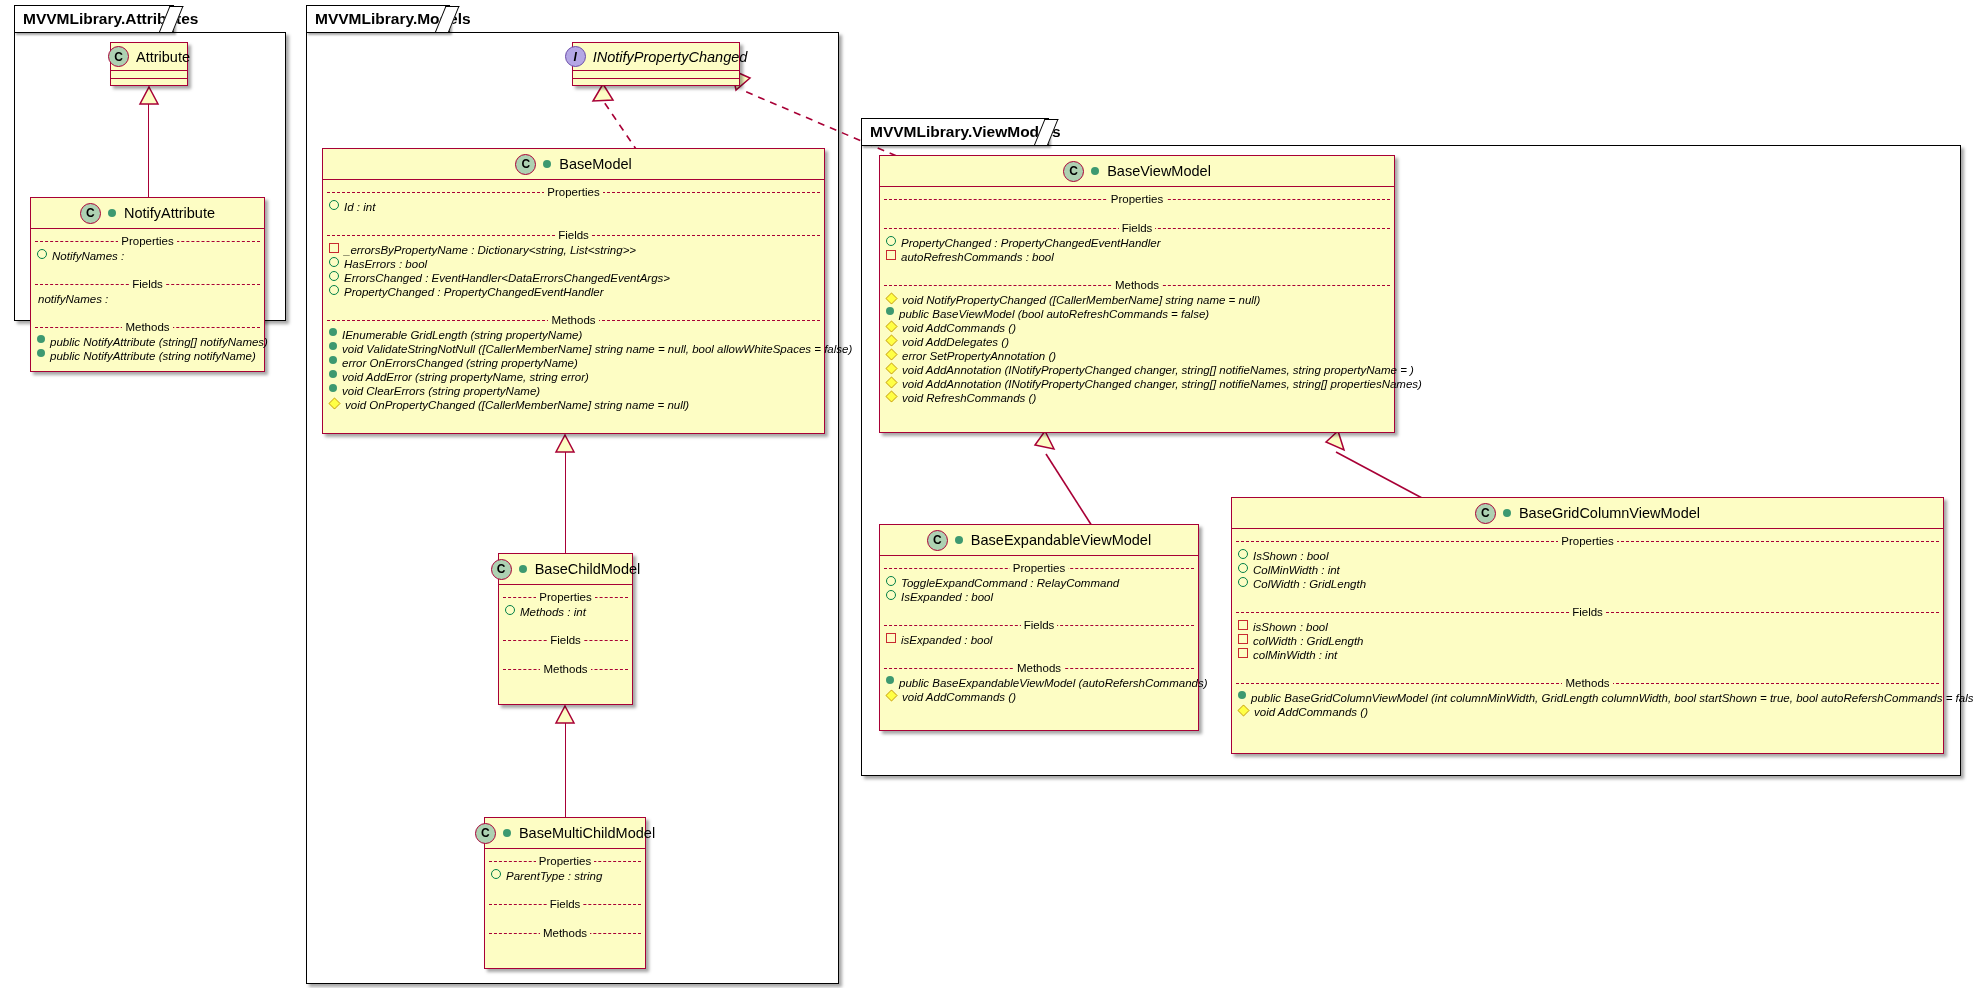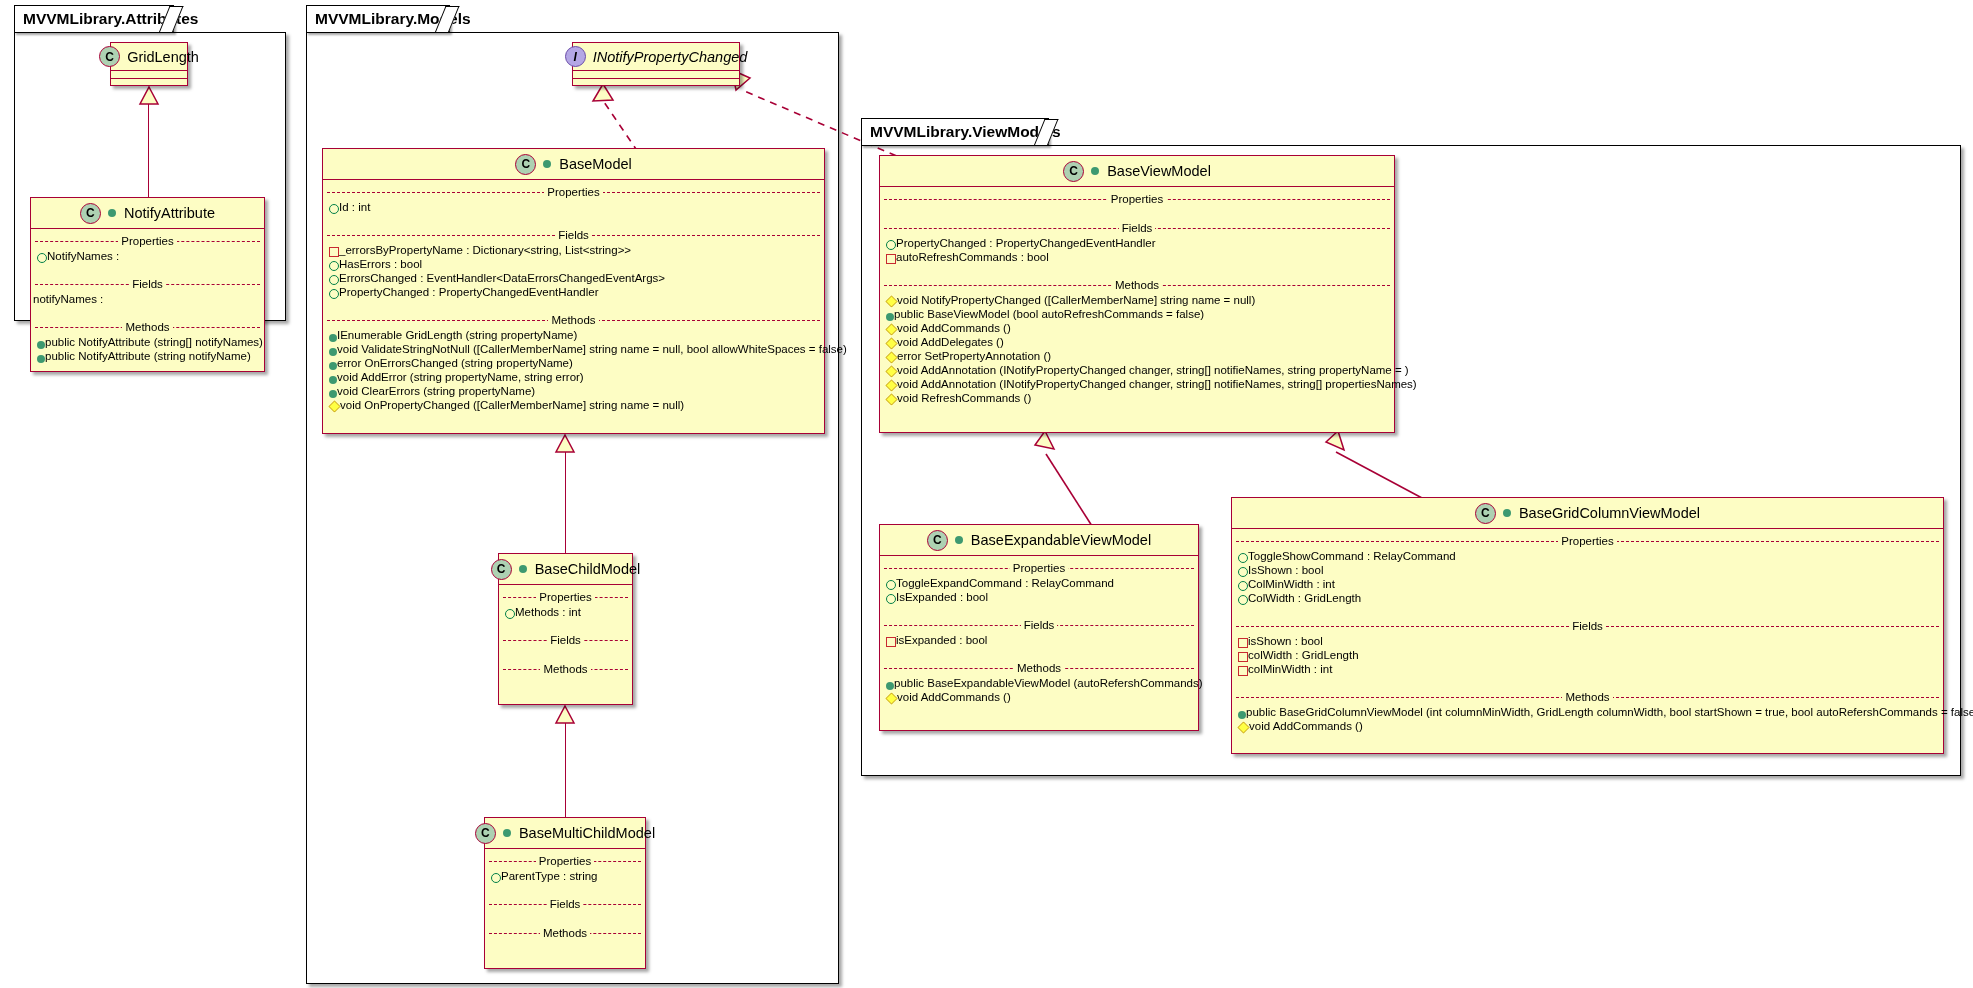--- a/index.html
+++ b/index.html
@@ -94,23 +94,23 @@
     margin:6px 0 2px 0;
   }
   .sect .lbl{
     position:relative;z-index:2;background:#fdfdc4;padding:0 3px;
   }
   .sect::before{
     content:"";position:absolute;left:4px;right:4px;top:50%;
     border-top:1px dashed #a80036;z-index:1;
   }
   .mem{
-    display:flex;align-items:flex-end;
+    display:flex;align-items:flex-start;gap:5px;
     font-size:11.5px;line-height:14px;color:#000;
-    padding:0 4px 0 6px;white-space:nowrap;
+    padding:0 4px 0 6px;white-space:nowrap;font-style:italic;
   }
   .vis{flex:0 0 auto;display:inline-block;}
   
   .vis.pub{width:8px;height:8px;border-radius:50%;background:#3D9970;}
   
   .vis.pkgv{width:8px;height:8px;border-radius:50%;background:transparent;border:1.3px solid #038048;}
   
   .vis.priv{width:8px;height:8px;background:transparent;border:1.3px solid #C82930;}
   
   .vis.prot{width:9px;height:9px;background:#FFFF44;border:1.1px solid #B8861B;transform:rotate(45deg) scale(.78);}
@@ -130,21 +130,21 @@
   <div class="pkg" style="left:14px;top:5px;width:272px;height:316px;">
     <div class="pkg-tab" style="width:160px;">
       <span>MVVMLibrary.Attributes</span>
     </div>
     <div class="pkg-body" style="top:27px;width:272px;height:289px;"></div>
   </div>
 
   <div class="cls" style="left:110px;top:42px;width:78px;height:44px;">
     <div class="cls-hdr" style="height:28px;">
       <span class="stereo c">C</span>
-      <span>GridLength</span>
+      <span>Attribute</span>
     </div>
     <div class="cls-empty-rows">
       <div class="erow"></div>
       <div class="erow"></div>
     </div>
   </div>
 
   <div class="cls" style="left:30px;top:197px;width:235px;height:175px;">
     <div class="cls-hdr">
       <span class="stereo c">C</span>
@@ -429,24 +429,20 @@
   <div class="cls" style="left:1231px;top:497px;width:713px;height:257px;">
     <div class="cls-hdr">
       <span class="stereo c">C</span>
       <span class="dot"></span>
       <span>BaseGridColumnViewModel</span>
     </div>
     <div class="cls-body">
       <div class="sect"><span class="lbl">Properties</span></div>
       <div class="mem">
           <span class="vis pkgv"></span>
-          <span>ToggleShowCommand : RelayCommand</span>
-        </div>
-      <div class="mem">
-          <span class="vis pkgv"></span>
           <span>IsShown : bool</span>
         </div>
       <div class="mem">
           <span class="vis pkgv"></span>
           <span>ColMinWidth : int</span>
         </div>
       <div class="mem">
           <span class="vis pkgv"></span>
           <span>ColWidth : GridLength</span>
         </div>

